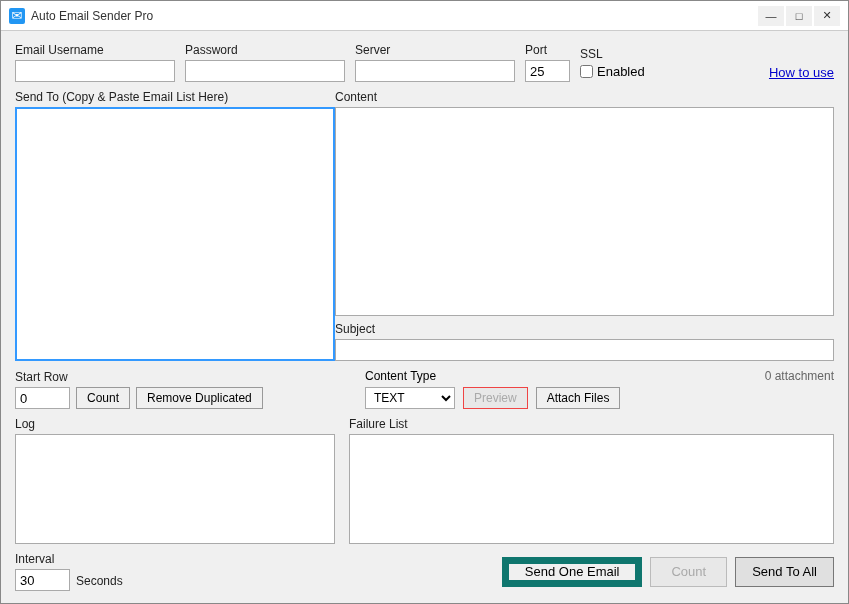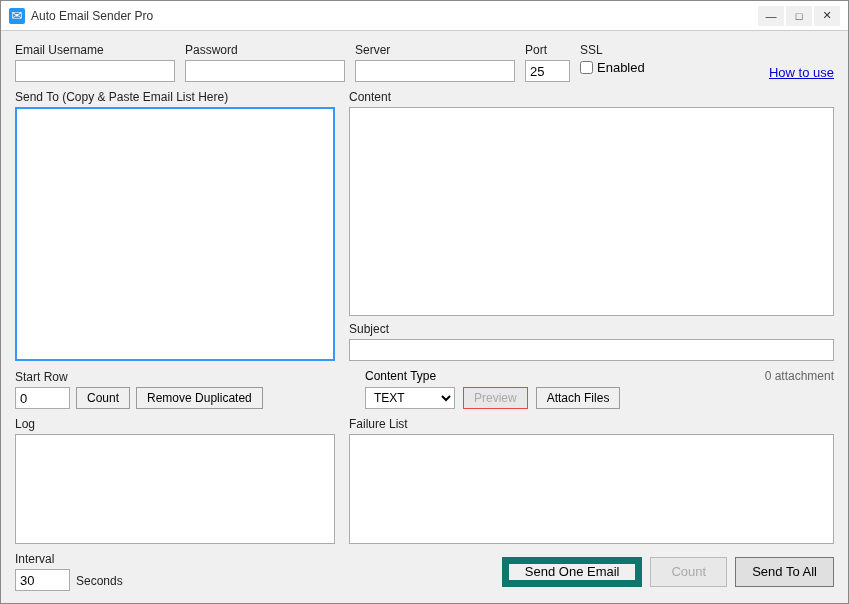--- a/index.html
+++ b/index.html
@@ -84,21 +84,21 @@
       padding: 12px 14px;
       flex: 1;
       display: flex;
       flex-direction: column;
       gap: 8px;
     }
 
     
     .credentials-row {
       display: flex;
-      align-items: flex-start;
+      align-items: center;
       gap: 10px;
     }
 
     .field-group {
       display: flex;
       flex-direction: column;
       gap: 3px;
     }
 
     .field-label {
@@ -137,21 +137,20 @@
       text-decoration: underline;
       cursor: pointer;
       font-size: 13px;
       padding-bottom: 2px;
       align-self: flex-end;
     }
 
     
     .main-row {
       display: flex;
-      gap: 14px;
       flex: 1;
     }
 
     .left-col {
       display: flex;
       flex-direction: column;
       gap: 3px;
       width: 320px;
       flex-shrink: 0;
     }

